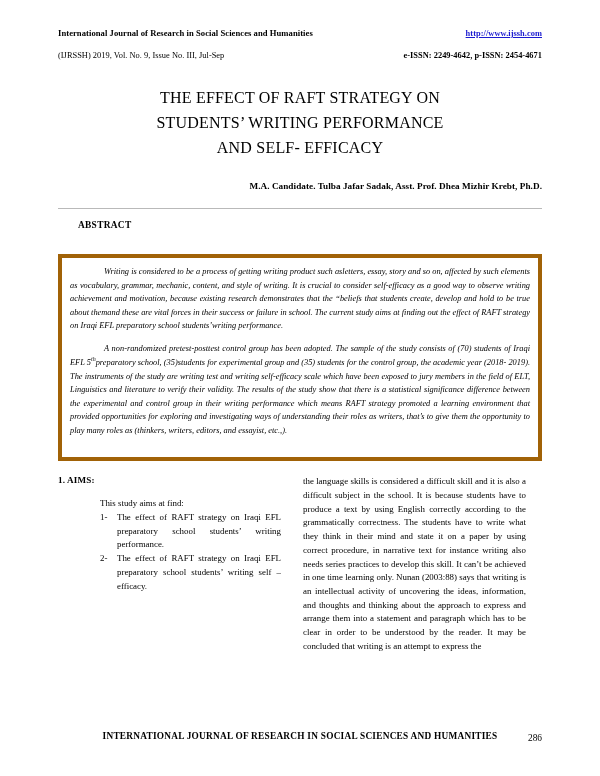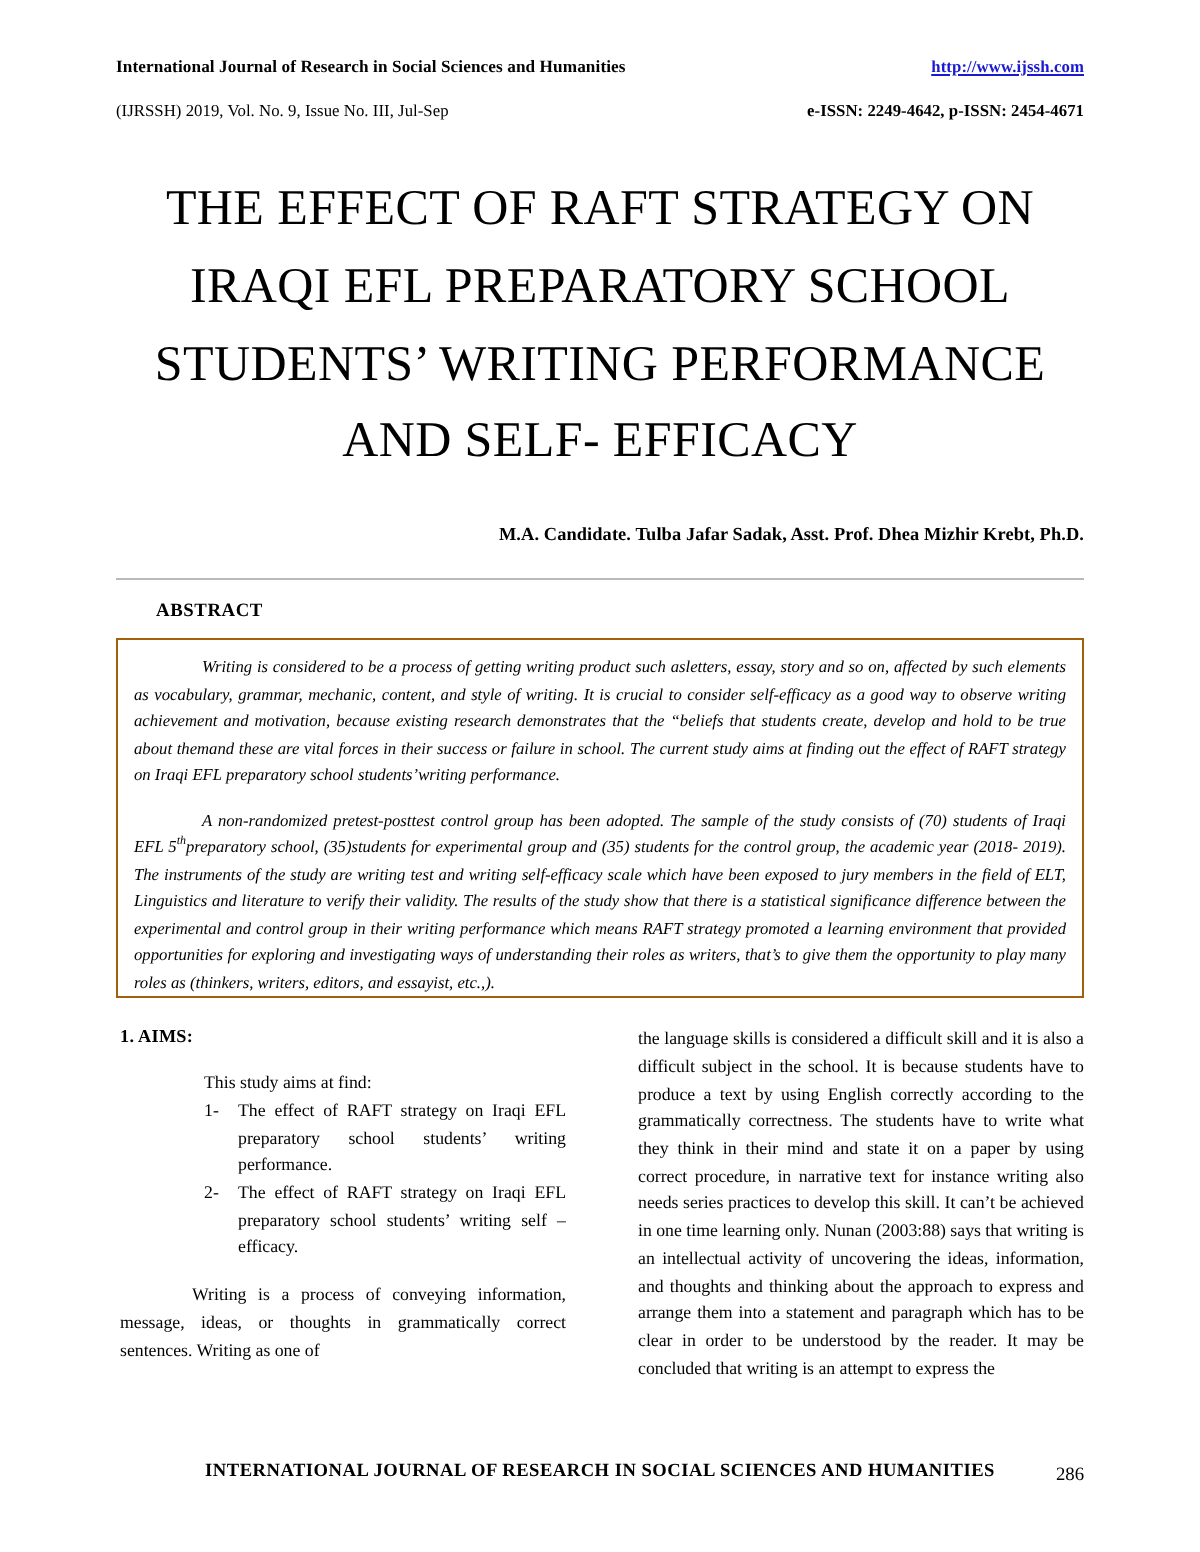--- a/index.html
+++ b/index.html
@@ -50,21 +50,21 @@
     margin-top: 13px;
     font-size: 8.4px;
   }
   .issue-left { font-weight: normal; letter-spacing: 0.02px; }
   .issue-right { font-weight: bold; letter-spacing: 0.02px; }
 
   
   .title {
     margin: 26px 6px 0 6px;
     text-align: center;
-    font-size: 25px;
+    font-size: 16px;
     line-height: 1.55;
     font-weight: normal;
     letter-spacing: 0.2px;
   }
   .title .tl { display: block; }
 
   .authors {
     margin-top: 21px;
     text-align: right;
     font-size: 9.2px;
@@ -88,41 +88,40 @@
   .abstract-label {
     margin-top: 11px;
     font-size: 9.4px;
     font-weight: bold;
     letter-spacing: 0.3px;
     margin-left: 20px;
   }
 
   
   .abstract-box {
-    margin-top: 8px;
-    border: 1px solid #a16207;
-    padding: 7px 8px 0 8px;
+    margin-top: 24px;
+    border: 4px solid #a16207;
+    padding: 7px 8px 20px 8px;
   }
   .abstract-box p {
     margin: 0;
     font-size: 8.35px;
     line-height: 1.62;
     font-style: italic;
     text-align: justify;
     text-indent: 34px;
   }
   .abstract-box p + p { margin-top: 9px; }
   .abstract-box sup { font-size: 6px; vertical-align: super; }
 
   
   .cols {
     margin-top: 14px;
     display: flex;
-    gap: 36px;
-    justify-content: flex-end;
+    gap: 22px;
   }
   .col { width: 223px; }
 
   .sec-head {
     font-size: 9.1px;
     font-weight: bold;
     letter-spacing: 0.15px;
     margin: 0 0 0 0;
   }
   .body-p {
@@ -189,21 +188,20 @@
     <a class="runhead-url" href="#">http://www.ijssh.com</a>
   </div>
 
   <div class="issueline">
     <span class="issue-left">(IJRSSH) 2019, Vol. No. 9, Issue No. III, Jul-Sep</span>
     <span class="issue-right">e-ISSN: 2249-4642, p-ISSN: 2454-4671</span>
   </div>
 
   <h1 class="title">
     <span class="tl">THE EFFECT OF RAFT STRATEGY ON</span>
-    <span class="tl">IRAQI EFL PREPARATORY SCHOOL</span>
     <span class="tl">STUDENTS’ WRITING PERFORMANCE</span>
     <span class="tl">AND SELF- EFFICACY</span>
   </h1>
 
   <div class="authors">M.A. Candidate. Tulba Jafar Sadak, Asst. Prof. Dhea Mizhir Krebt, Ph.D.</div>
 
   <hr class="rule">
 
   <div class="abstract-label">ABSTRACT</div>
 
@@ -221,21 +219,20 @@
         <li class="aims-item">
           <span class="aims-num">1-</span>
           <span class="aims-text">The effect of RAFT strategy on Iraqi EFL preparatory school students’ writing performance.</span>
         </li>
         <li class="aims-item">
           <span class="aims-num">2-</span>
           <span class="aims-text">The effect of RAFT strategy on Iraqi EFL preparatory school students’ writing self –efficacy.</span>
         </li>
       </ul>
 
-      <p class="body-p indent gap-p">Writing is a process of conveying information, message, ideas, or thoughts in grammatically correct sentences. Writing as one of</p>
     </div>
 
     <div class="col">
       <p class="body-p">the language skills is considered a difficult skill and it is also a difficult subject in the school. It is because students have to produce a text by using English correctly according to the grammatically correctness. The students have to write what they think in their mind and state it on a paper by using correct procedure, in narrative text for instance writing also needs series practices to develop this skill. It can’t be achieved in one time learning only. Nunan (2003:88) says that writing is an intellectual activity of uncovering the ideas, information, and thoughts and thinking about the approach to express and arrange them into a statement and paragraph which has to be clear in order to be understood by the reader. It may be concluded that writing is an attempt to express the</p>
     </div>
 
   </div>
 
   <div class="pagenum">286</div>
 </div>

